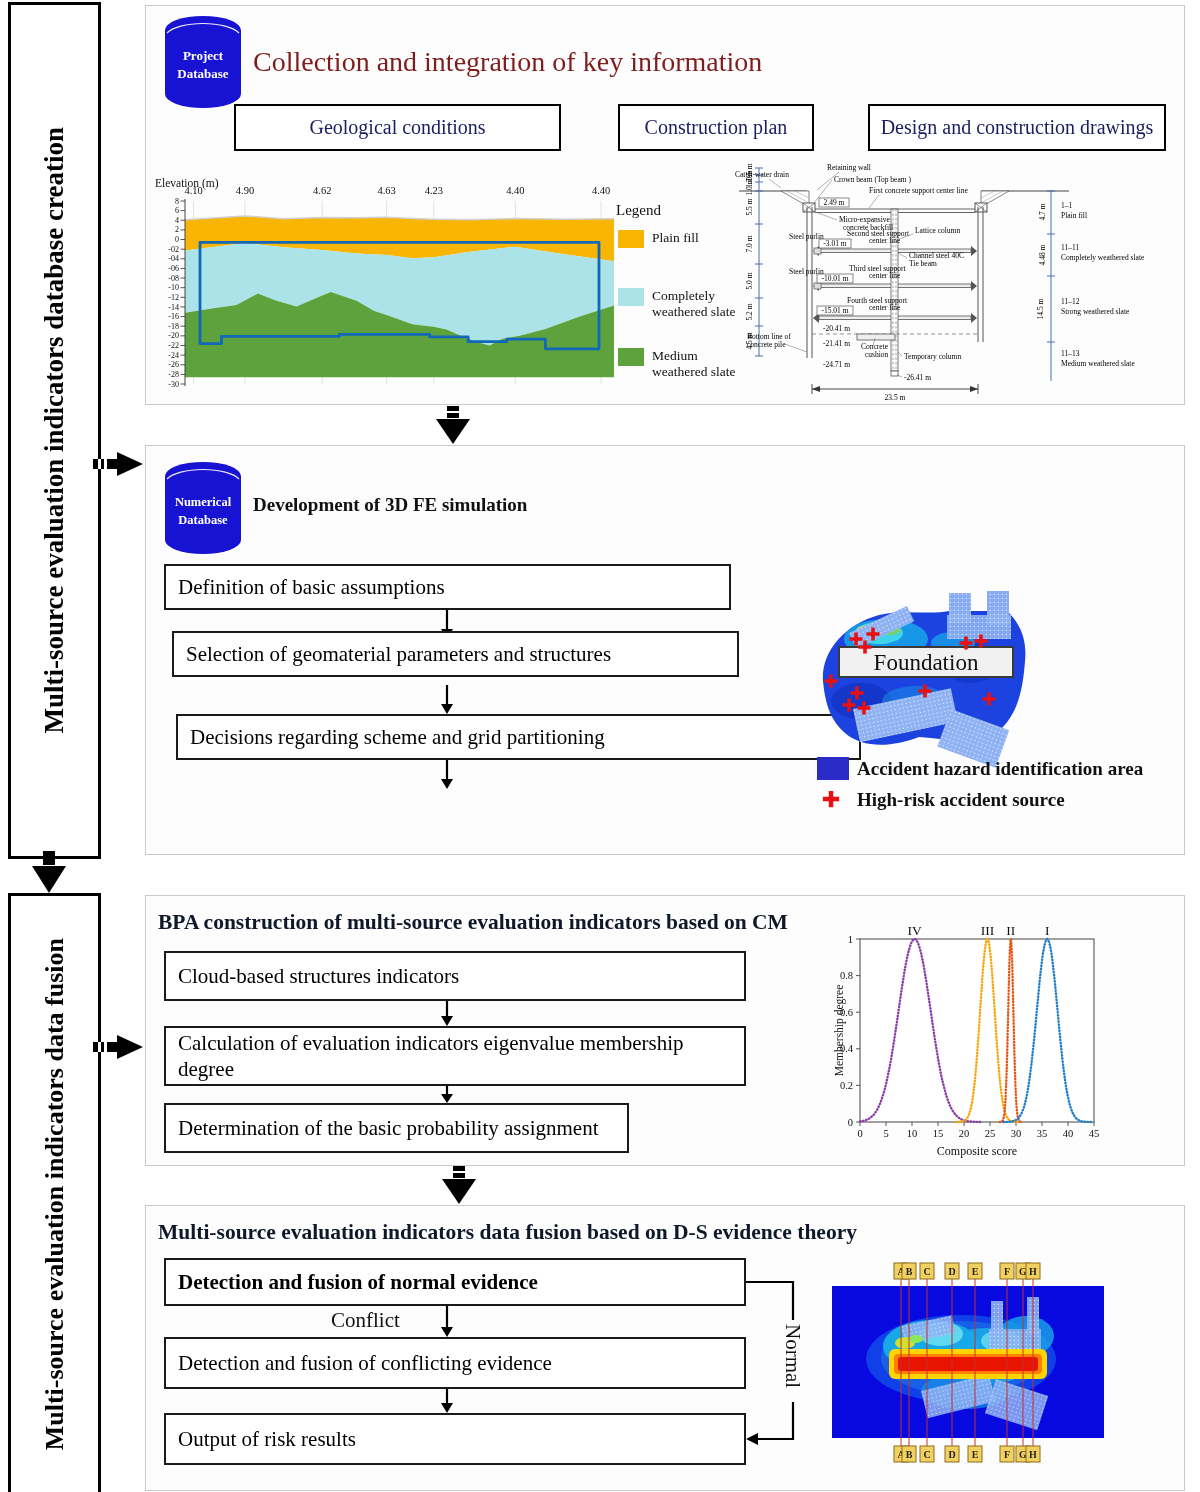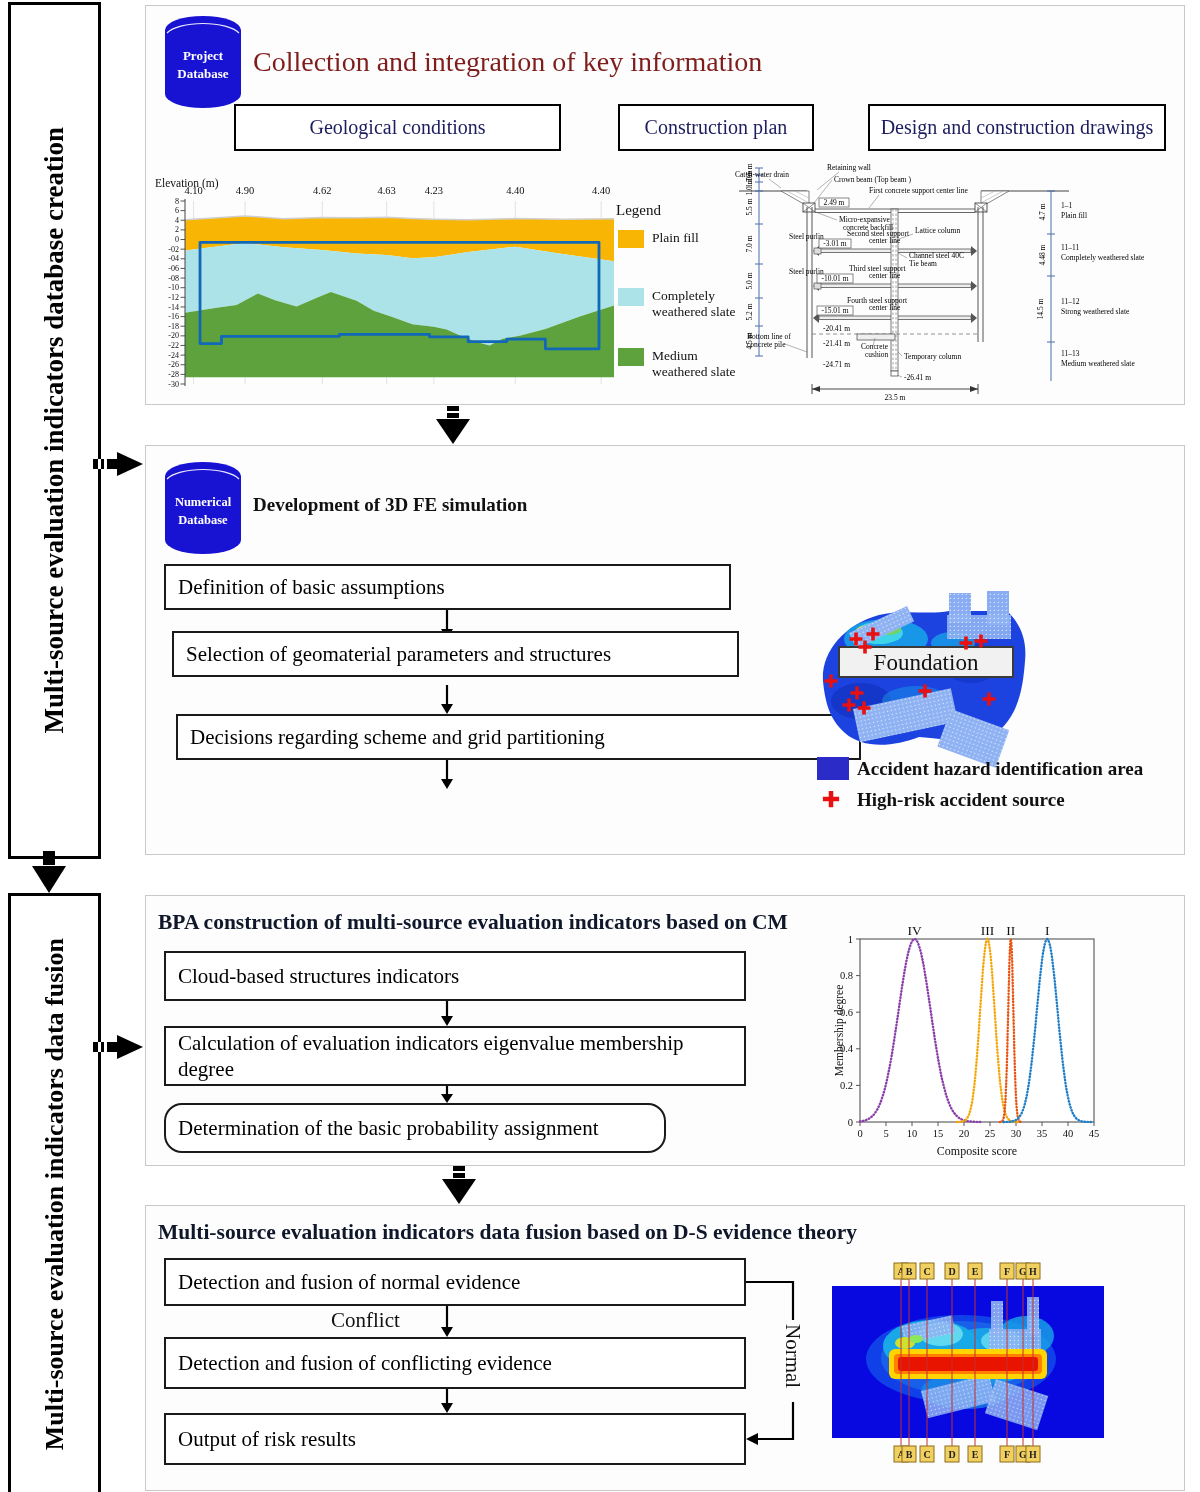--- a/index.html
+++ b/index.html
@@ -405,21 +405,21 @@
         <line x1="9" y1="0" x2="9" y2="16" stroke="#000" stroke-width="2.2"></line>
         <polygon points="3,15 15,15 9,25" fill="#000"></polygon>
       </svg></div>
   <div class="fbox" style="left:18px;top:130px;width:582px;height:60px;">
       <span style="display:block;width:540px;">Calculation of evaluation indicators eigenvalue membership degree</span>
     </div>
   <div class="abs" style="left:292px;top:190px;"><svg width="18" height="17">
         <line x1="9" y1="0" x2="9" y2="9" stroke="#000" stroke-width="2.2"></line>
         <polygon points="3,8 15,8 9,17" fill="#000"></polygon>
       </svg></div>
-  <div class="fbox" style="left:18px;top:207px;width:502px;height:50px;border-radius:18px;">
+  <div class="fbox" style="left:18px;top:207px;width:465px;height:50px;">
       <span>Determination of the basic probability assignment</span>
     </div>
   <svg id="mem-svg" class="abs" style="left:688px;top:28px;" width="270" height="242" viewBox="0 0 270 242">
       <rect x="26" y="15" width="234" height="183" fill="#fff" stroke="#555" stroke-width="1.1"></rect>
       <line x1="22" y1="198" x2="26" y2="198" stroke="#555" stroke-width="1"></line>
       <text x="19" y="201.5" font-size="10.5" fill="#111" text-anchor="end">0</text>
       <line x1="22" y1="161.4" x2="26" y2="161.4" stroke="#555" stroke-width="1"></line>
       <text x="19" y="164.9" font-size="10.5" fill="#111" text-anchor="end">0.2</text>
       <line x1="22" y1="124.8" x2="26" y2="124.8" stroke="#555" stroke-width="1"></line>
       <text x="19" y="128.3" font-size="10.5" fill="#111" text-anchor="end">0.4</text>
@@ -465,21 +465,21 @@
 <div class="abs" style="left:436px;top:1166px;">
   <svg width="46" height="38">
       <rect x="17" y="0" width="12" height="5" fill="#000"></rect>
       <rect x="17" y="7" width="12" height="5" fill="#000"></rect>
       <polygon points="6,13 40,13 23,38" fill="#000"></polygon>
     </svg>
 </div>
 
 <div class="panel" style="top:1205px;height:286px;">
   <div class="abs ptitleb" style="left:12px;top:14px;">Multi-source evaluation indicators data fusion based on D-S evidence theory</div>
-  <div class="fbox" style="left:18px;top:52px;width:582px;height:48px;">
+  <div class="fbox" style="left:18px;top:52px;width:582px;height:48px;font-weight:bold;">
       <span>Detection and fusion of normal evidence</span>
     </div>
   <div class="conflict" style="left:185px;top:102px;">Conflict</div>
   <div class="abs" style="left:292px;top:100px;"><svg width="18" height="31">
         <line x1="9" y1="0" x2="9" y2="22" stroke="#000" stroke-width="2.2"></line>
         <polygon points="3,21 15,21 9,31" fill="#000"></polygon>
       </svg></div>
   <div class="fbox" style="left:18px;top:131px;width:582px;height:52px;">
       <span>Detection and fusion of conflicting evidence</span>
     </div>

